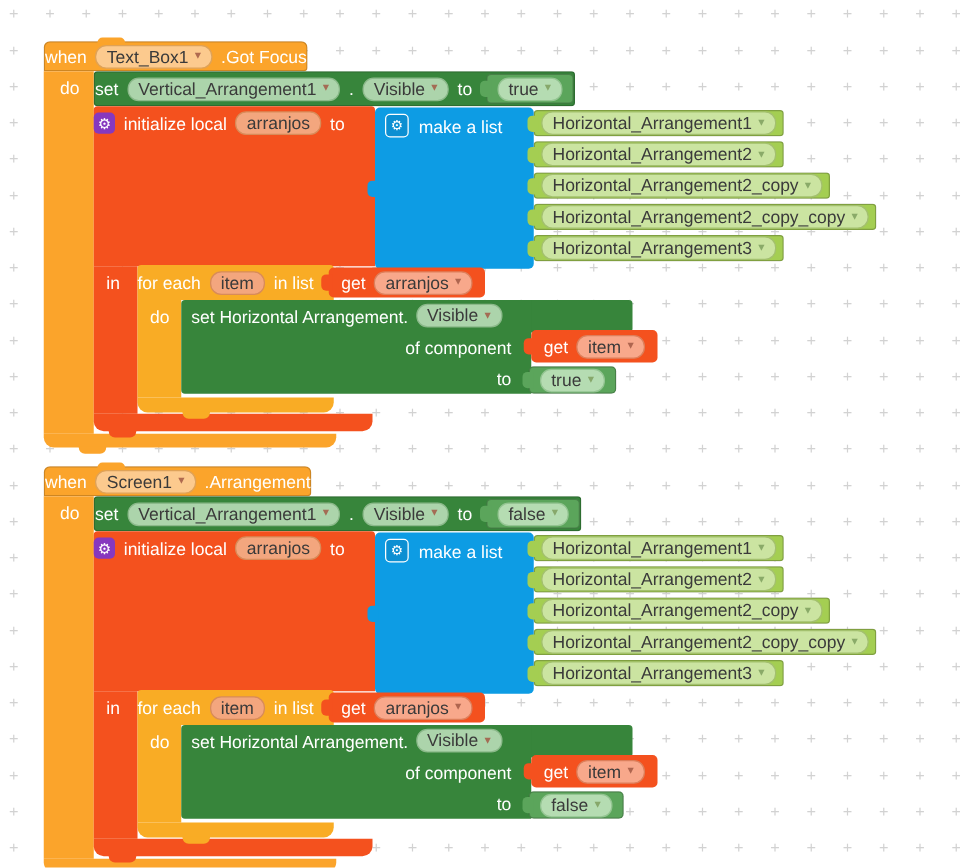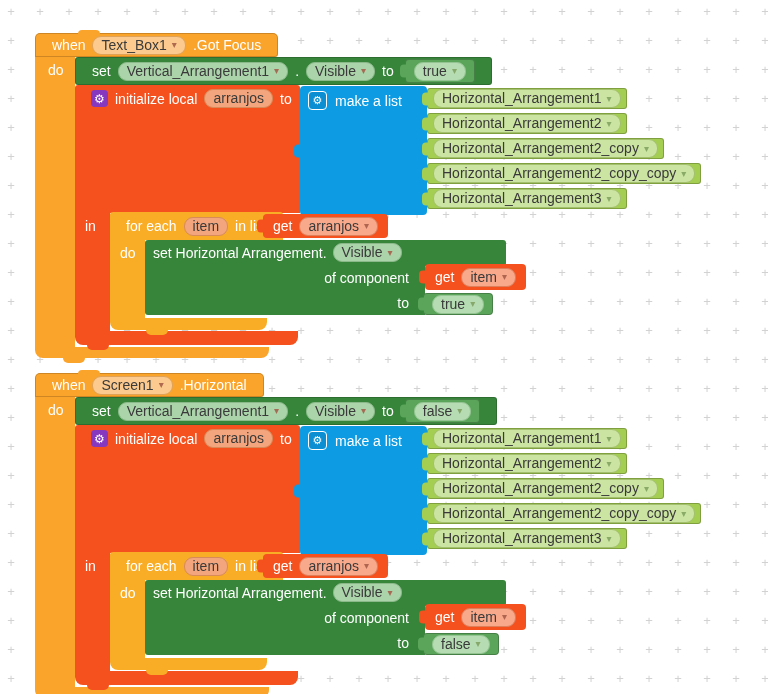--- a/index.html
+++ b/index.html
@@ -2,21 +2,21 @@
 <html><head>
 <meta charset="utf-8">
 <style>
   html,body{margin:0;padding:0}
   #canvas{position:relative;width:768px;height:694px;background:#ffffff;overflow:hidden;
           font-family:"Liberation Sans",sans-serif}
   .plus{position:absolute;transform:translate(-50%,-50%);color:#d2d2d2;
         font:13px "Liberation Sans",sans-serif;pointer-events:none}
   .stack{position:absolute;left:35px;width:720px;z-index:1}
   .b{position:absolute;box-sizing:border-box;font-size:14px;color:#fff;white-space:nowrap}
-  .row{display:flex;align-items:center;gap:7px;padding:0 16px;border-radius:4px}
+  .row{display:flex;align-items:center;gap:7px;padding:0 0;border-radius:4px}
   
   .ev{background:#FBA42B}
   .ctl{background:#F9AC25}
   .var{background:#F4511E}
   .lst{background:#0D9CE4}
   .setg{background:#37853B}
   .logic{background:#5BA55B;border:1px solid rgba(0,0,0,.22)}
   .comp{background:#A4CE52;border:1px solid rgba(0,0,0,.22)}
   .bordered{border:1px solid rgba(0,0,0,.18)}
   
@@ -836,21 +836,21 @@
     </div>
   </section>
 
   <section class="stack" style="top:373px">
     <div class="b row ev bordered bump-up" style="left:0;top:0;height:24px;border-radius:5px 5px 3px 0">
       <span>when</span>
       <span class="pill po">
         <span>Screen1</span>
         <span class="tri">▾</span>
       </span>
-      <span>.Horizontal</span>
+      <span>.Arrangement</span>
     </div>
     <div class="b ev" style="left:0;top:24px;width:40px;height:290px"></div>
     <span class="side-lbl" style="left:13px;top:29px">do</span>
     <div class="b ev cap bump-down" style="--bx:28px;left:0;top:314px;width:234px;height:11px"></div>
 
     <div class="b row setg bordered" style="left:40px;top:24px;height:28px;border-radius:3px">
       <span>set</span>
       <span class="pill pg">
         <span>Vertical_Arrangement1</span>
         <span class="tri">▾</span>

